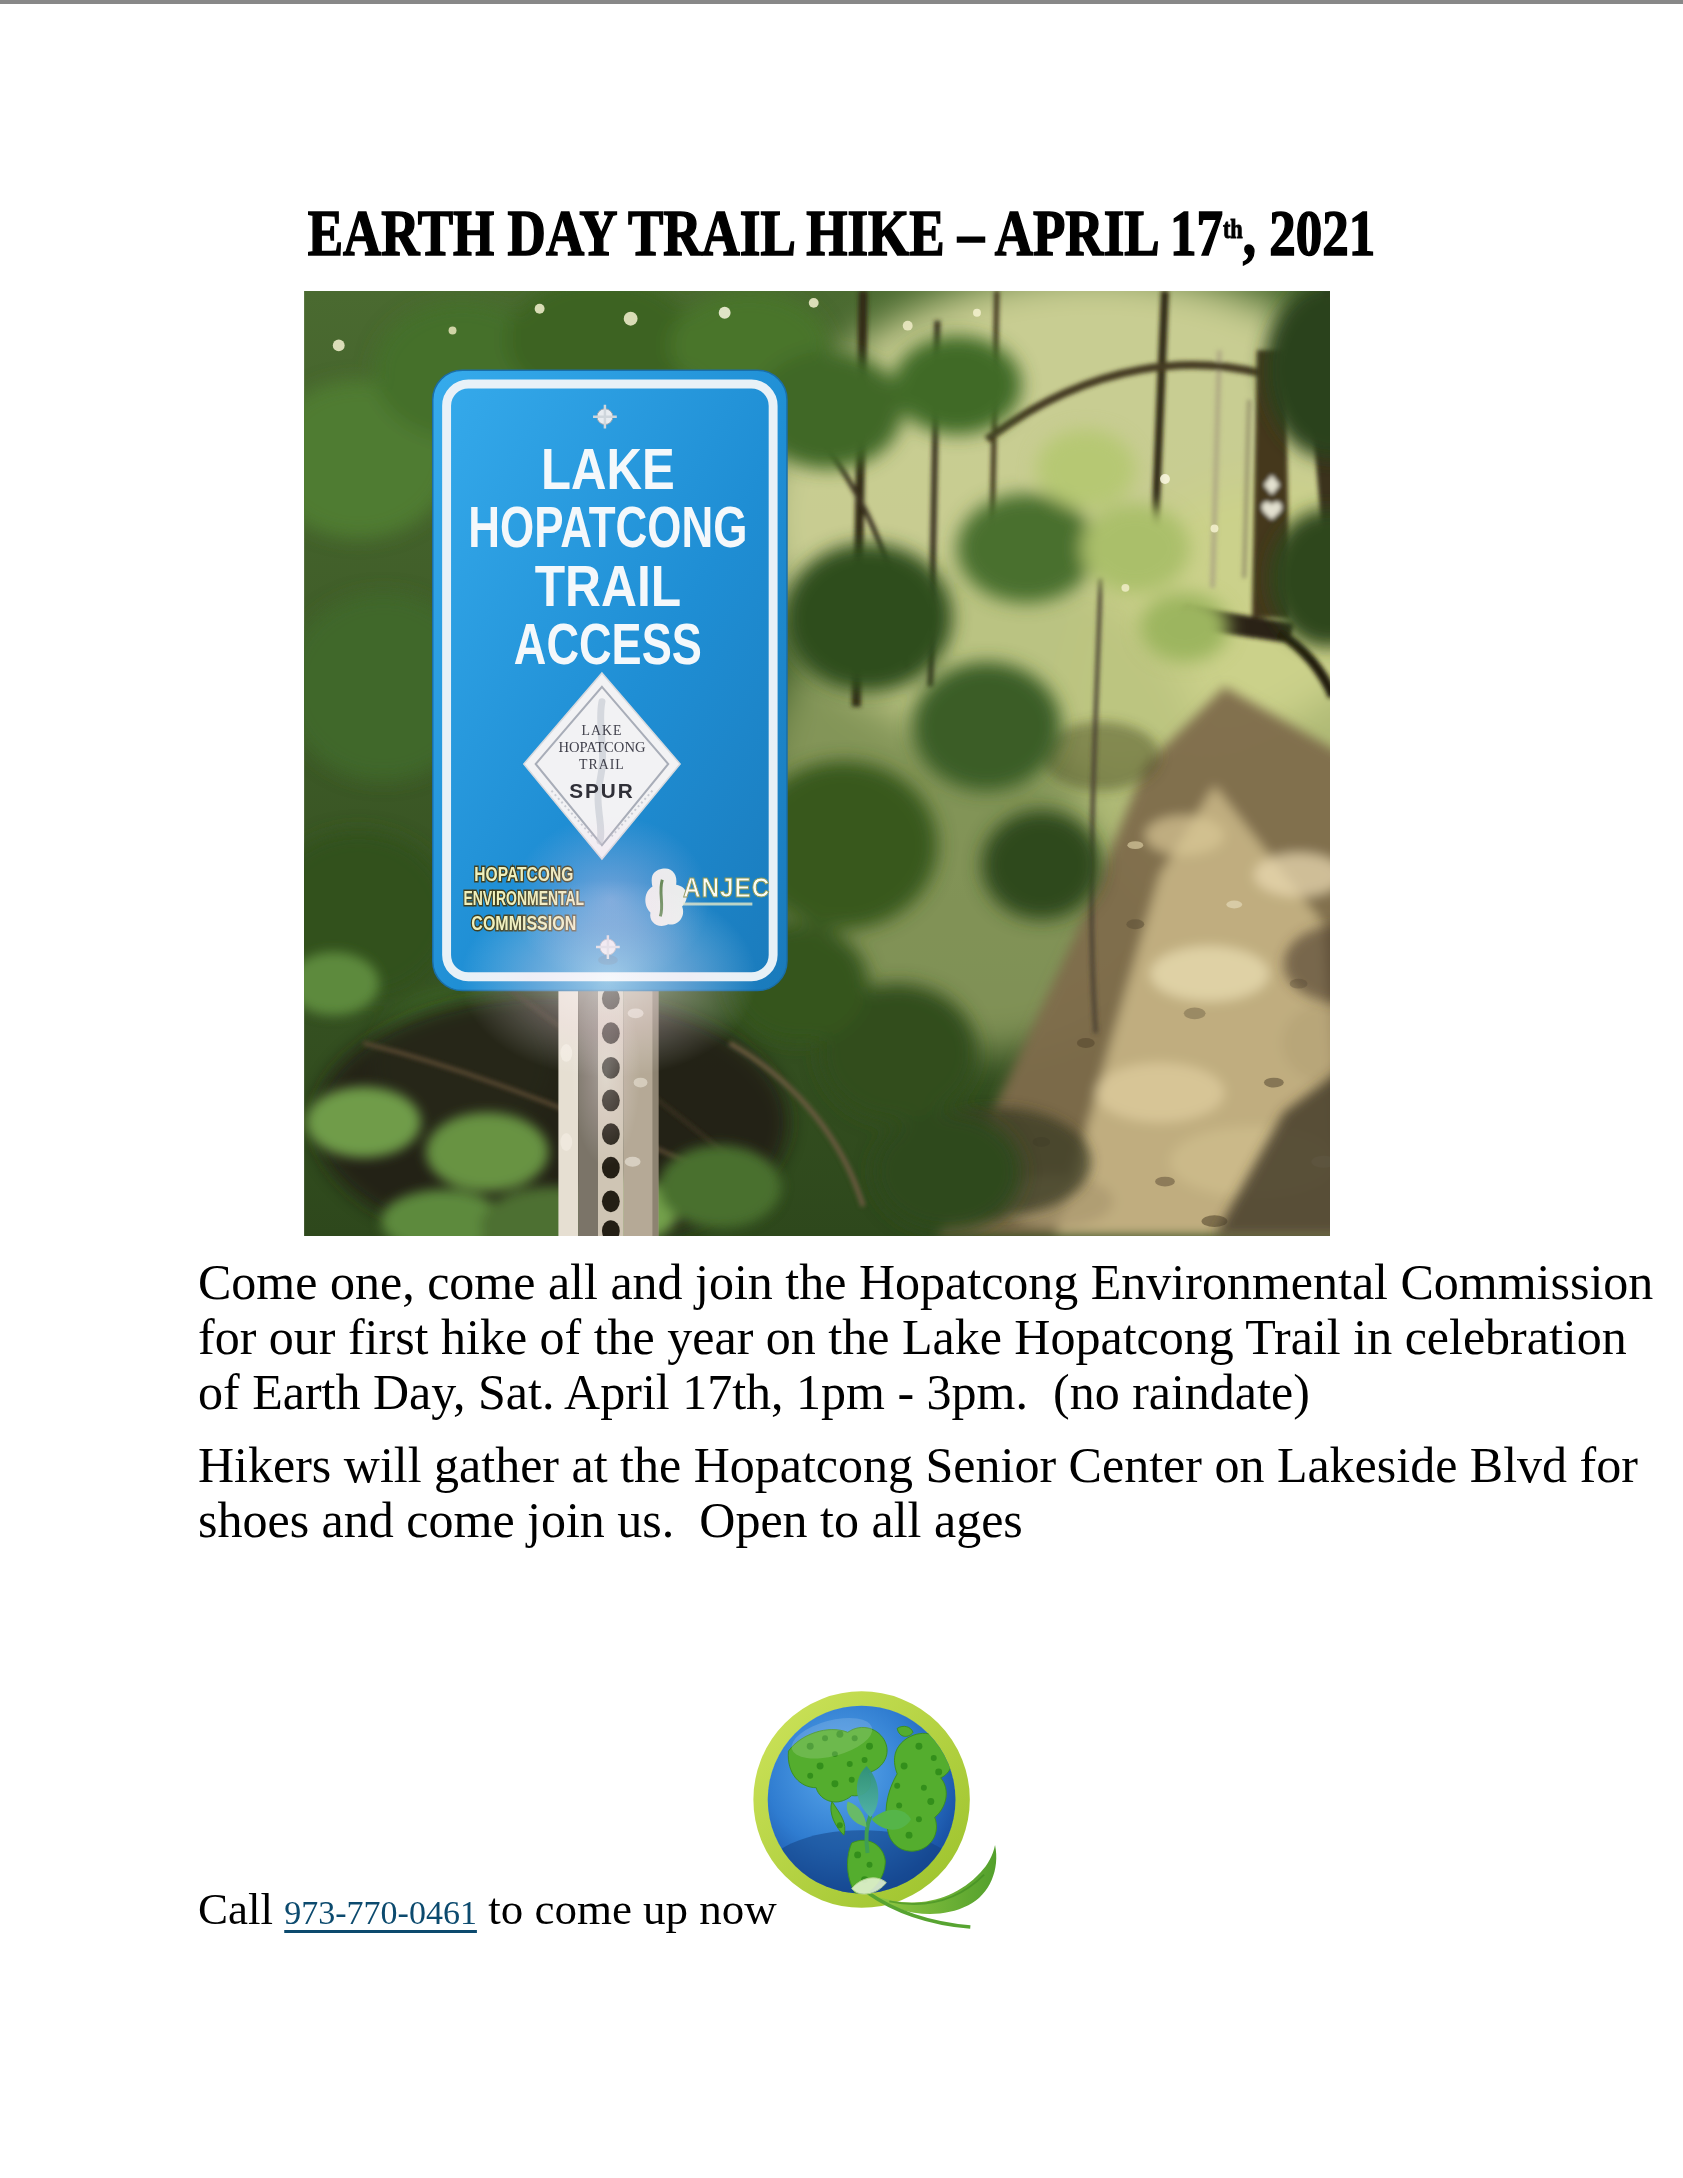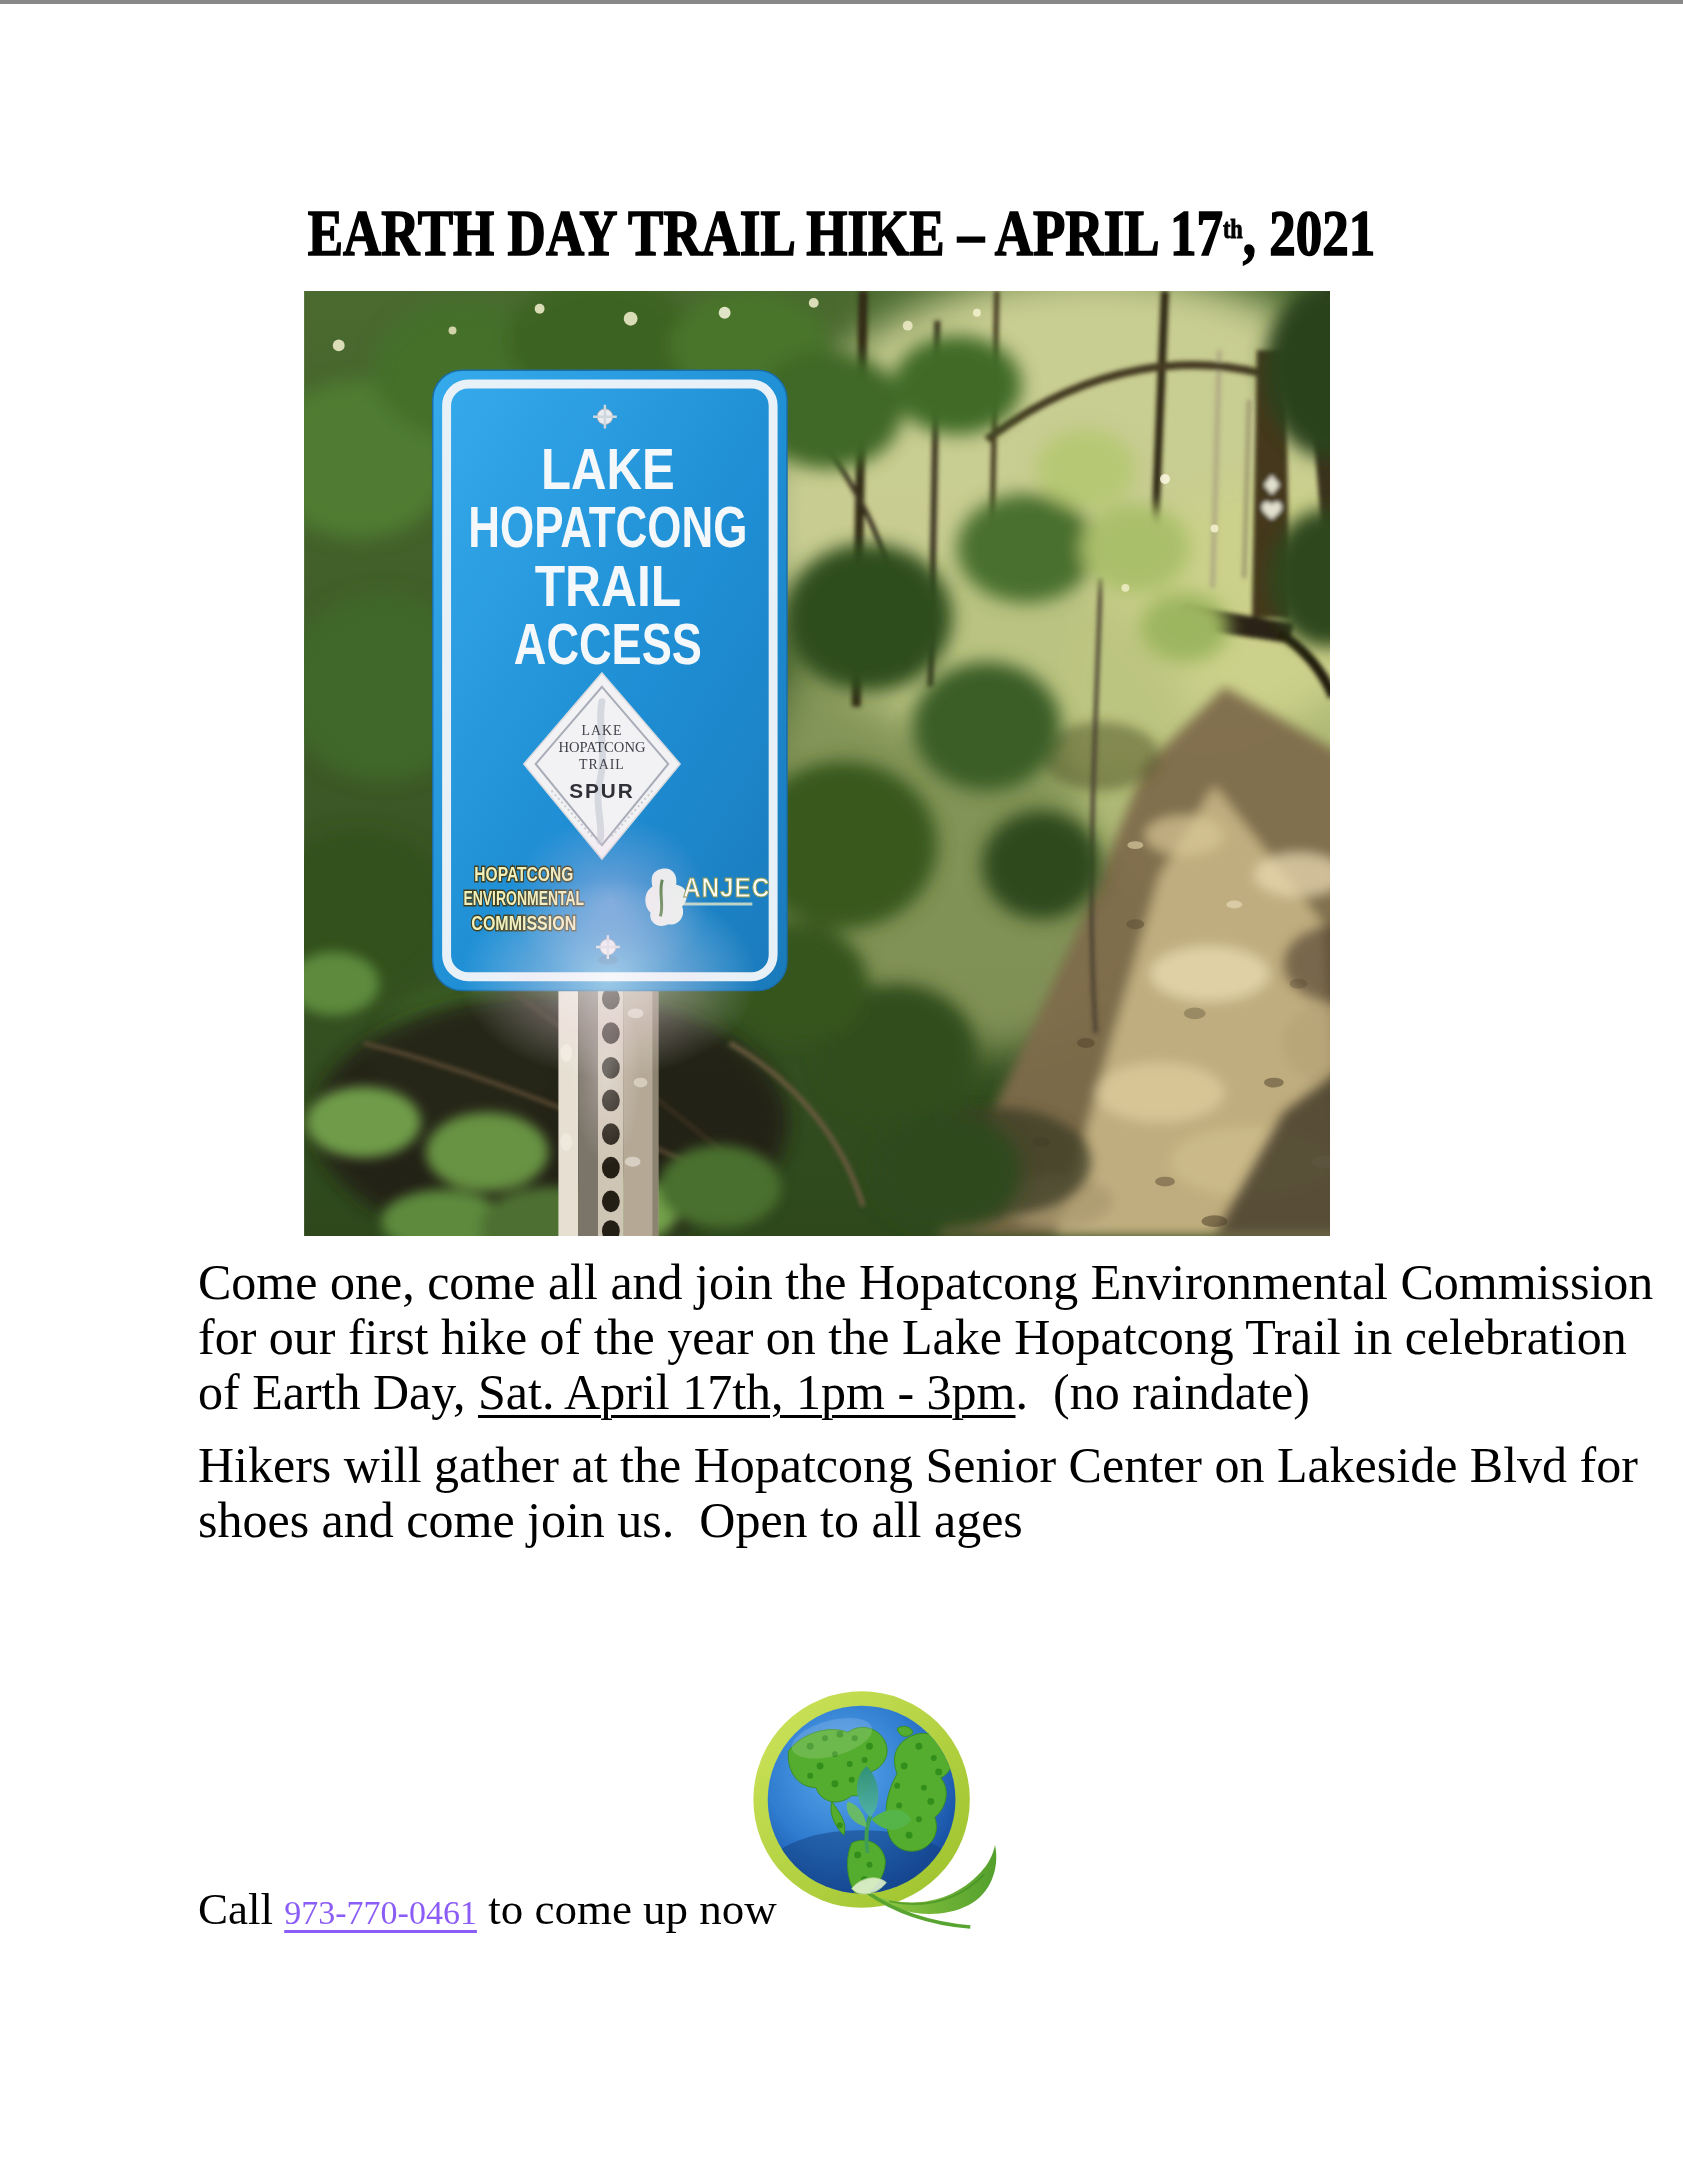--- a/index.html
+++ b/index.html
@@ -39,35 +39,34 @@
   .photo svg{display:block;width:1059px;height:945px;}
   
   .bodytext{
     position:absolute;left:198px;width:1366px;
     font-size:50px;line-height:55px;margin:0;
   }
   .bodytext .line{display:block;white-space:nowrap;}
   .p1{top:1251px;}
   .p2{top:1434px;}
   .u{
-    text-decoration:underline;
     text-decoration-thickness:3px;
     text-underline-offset:6px;
   }
   
   .earth{position:absolute;left:741px;top:1673px;width:259px;height:255px;}
   .earth svg{display:block;width:259px;height:255px;}
   
   .callline{
     position:absolute;left:198px;top:1878px;width:693px;
     font-size:45px;line-height:55px;margin:0;white-space:nowrap;
   }
   .phone{
     font-size:34px;
-    color:#8b5cf6;
+    color:#0c4a6e;
     text-decoration:underline;
     text-decoration-thickness:3px;
     text-underline-offset:6px;
     cursor:pointer;
   }
 </style>
 </head>
 <body>
 
 <div class="page">

